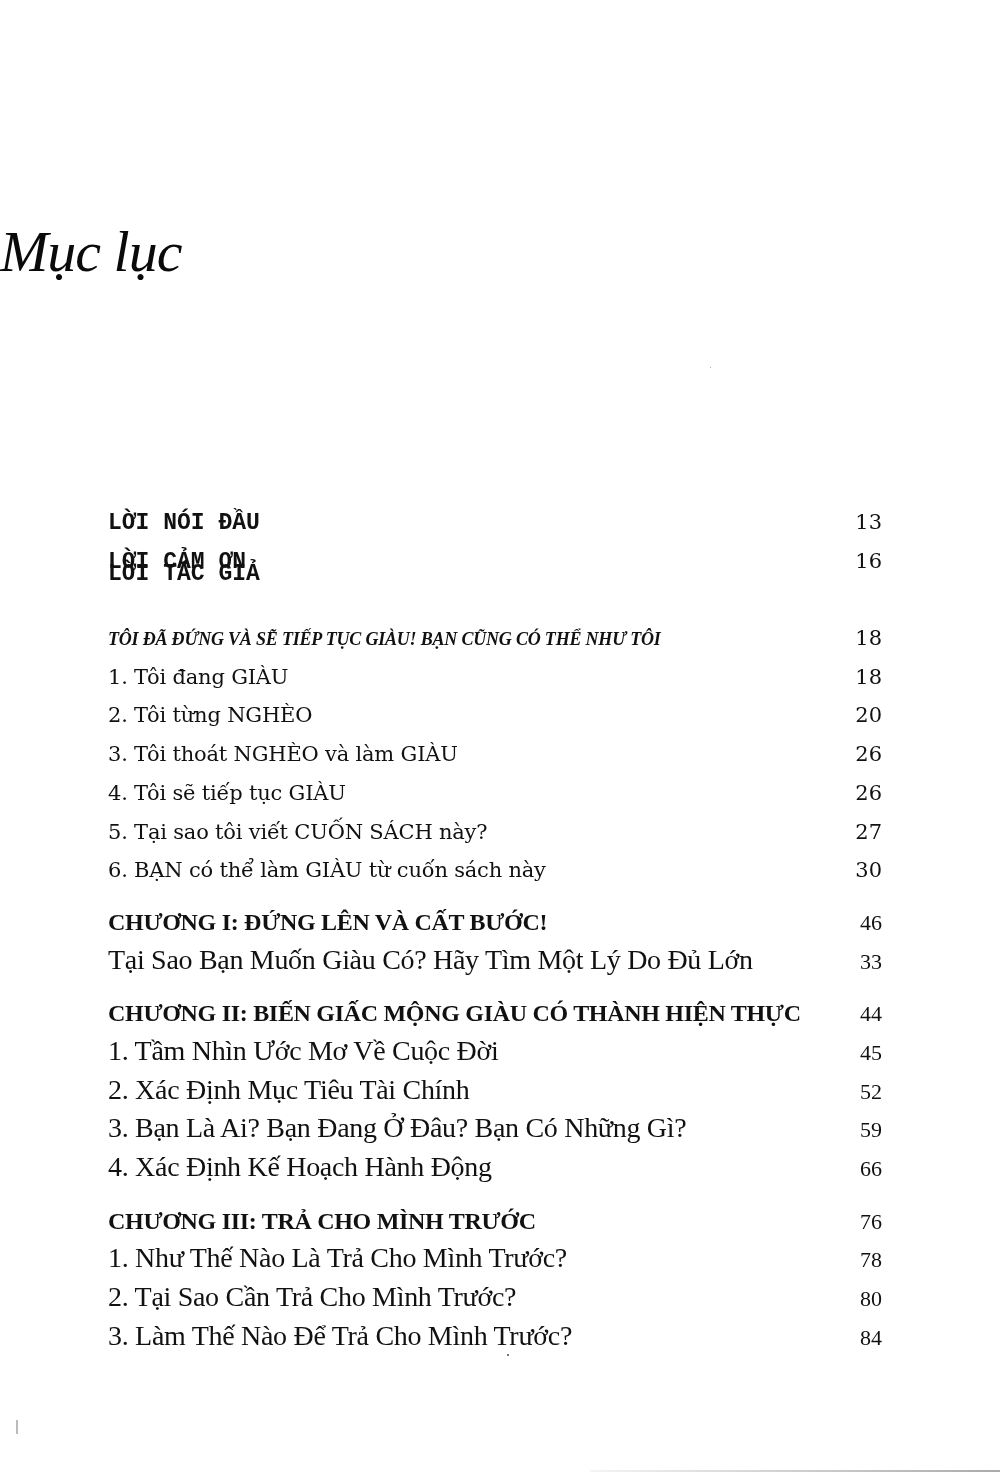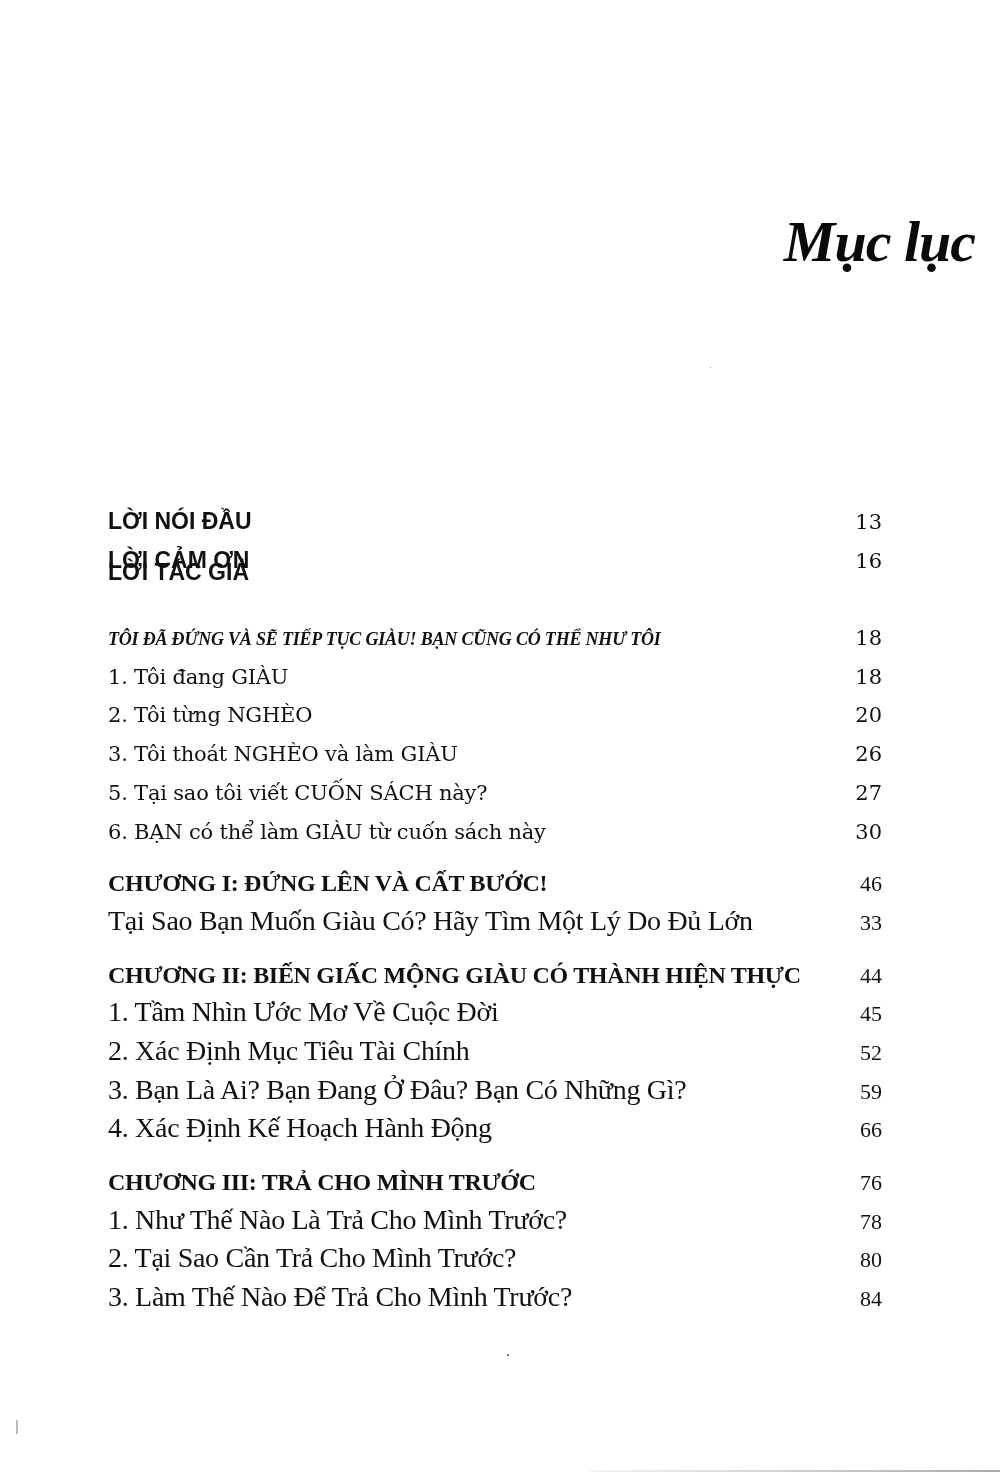--- a/index.html
+++ b/index.html
@@ -10,27 +10,27 @@
     body {
       width: 1000px;
       height: 1472px;
       position: relative;
       overflow: hidden;
       color: #111111;
       font-family: "DejaVu Serif", "Liberation Serif", serif;
     }
     .page-title {
       position: absolute;
-      top: 208px;
+      top: 218px;
       left: 0;
       width: 975px;
-      text-align: right;
+      text-align: left;
       font-family: "Liberation Serif", "DejaVu Serif", serif;
       font-style: italic;
-      font-weight: bold;
+      font-weight: normal;
       font-size: 58px;
       letter-spacing: -1px;
       color: #0a0a0a;
     }
     .toc {
       position: absolute;
       top: 475px;
       left: 108px;
       width: 774px;
     }
@@ -48,21 +48,21 @@
     }
     .row .page {
       flex: 0 0 auto;
       text-align: right;
       min-width: 30px;
       font-family: "DejaVu Serif", "Liberation Serif", serif;
       font-size: 21px;
       margin-top: 28px;
     }
     .row.section .label {
-      font-family: Liberation Sans, sans-serif;
+      font-family: Liberation Mono, monospace;
       font-weight: bold;
       font-size: 23px;
     }
     .row.italic-heading .label {
       font-family: "Liberation Serif", "DejaVu Serif", serif;
       font-style: italic;
       font-weight: bold;
       font-size: 18px;
       letter-spacing: -0.2px;
     }
@@ -140,20 +140,24 @@
   </div>
   <div class="row plain">
     <span class="label">2. Tôi từng NGHÈO</span>
     <span class="page">20</span>
   </div>
   <div class="row plain">
     <span class="label">3. Tôi thoát NGHÈO và làm GIÀU</span>
     <span class="page">26</span>
   </div>
   <div class="row plain">
+    <span class="label">4. Tôi sẽ tiếp tục GIÀU</span>
+    <span class="page">26</span>
+  </div>
+  <div class="row plain">
     <span class="label">5. Tại sao tôi viết CUỐN SÁCH này?</span>
     <span class="page">27</span>
   </div>
   <div class="row plain">
     <span class="label">6. BẠN có thể làm GIÀU từ cuốn sách này</span>
     <span class="page">30</span>
   </div>
   <div class="row chapter">
     <span class="label">CHƯƠNG I: ĐỨNG LÊN VÀ CẤT BƯỚC!</span>
     <span class="page">46</span>

